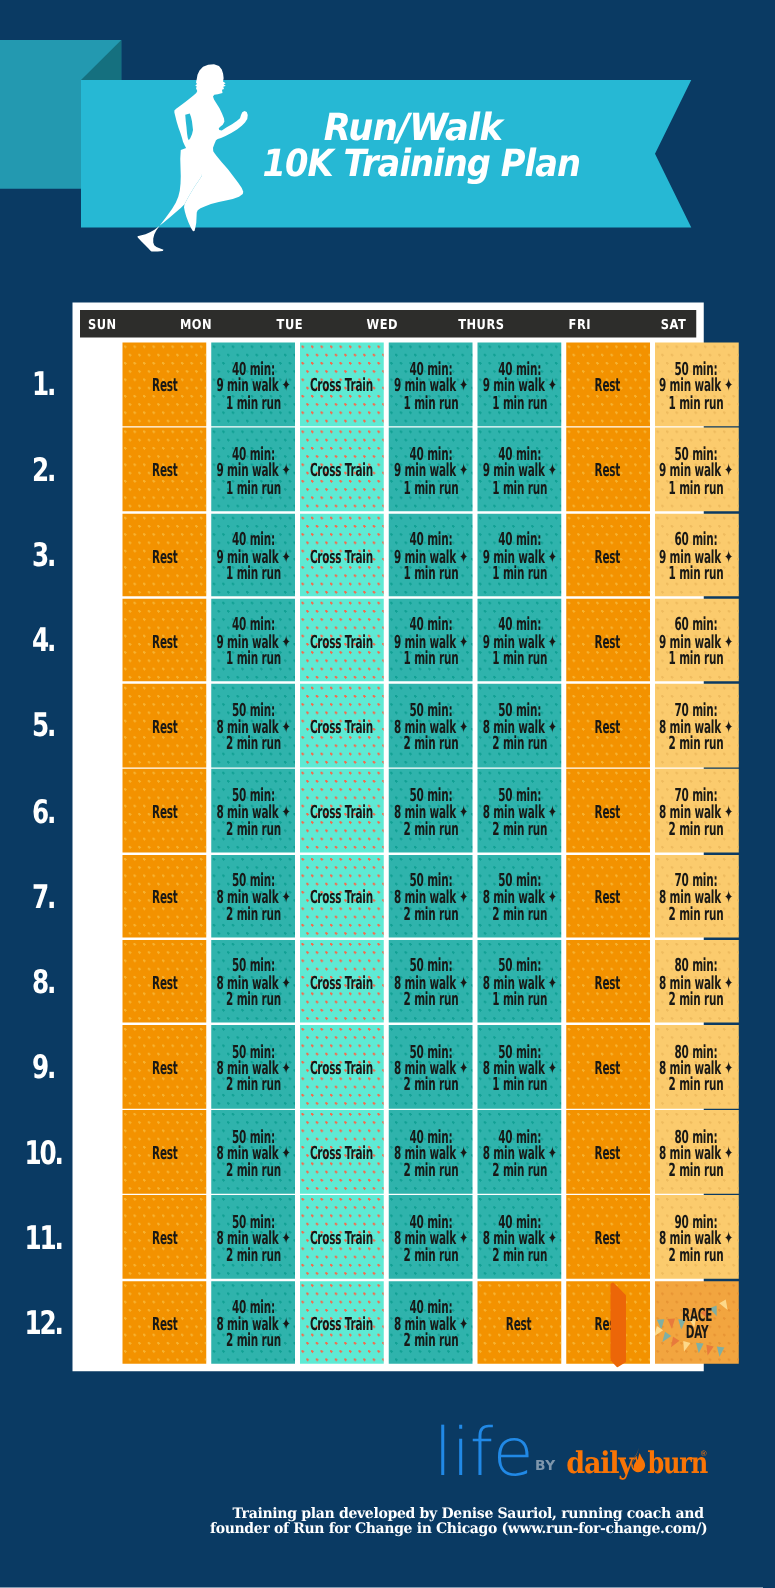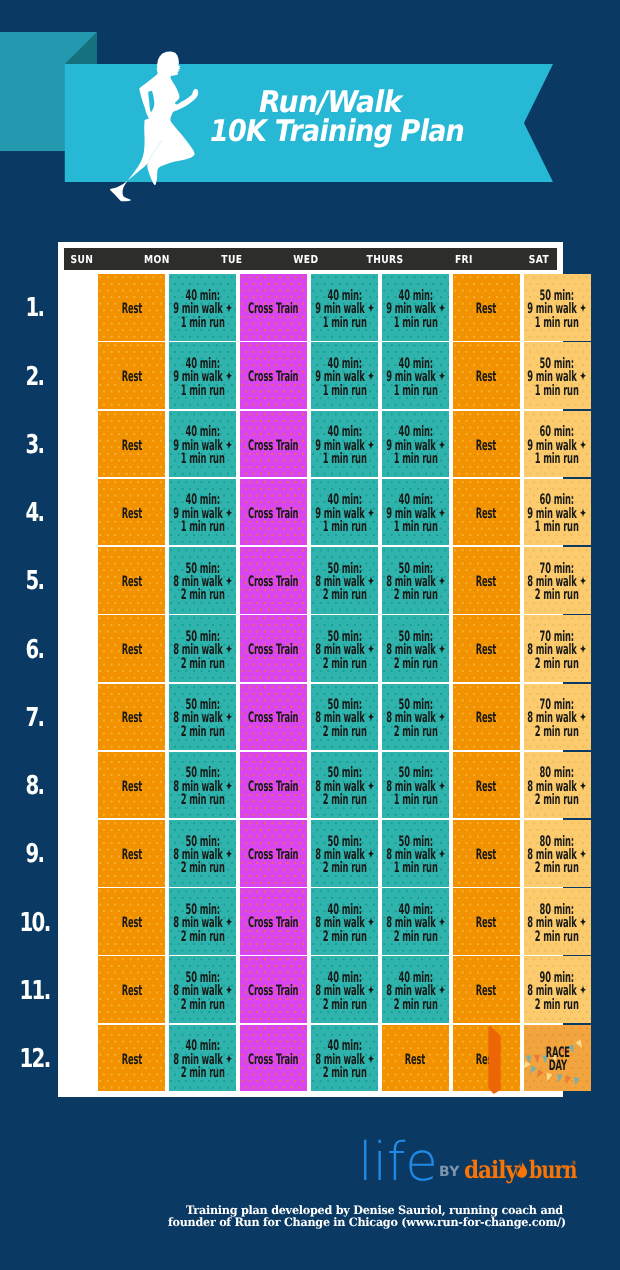--- a/index.html
+++ b/index.html
@@ -39,21 +39,21 @@
   .cell{flex:0 0 66.67px;margin-right:4.3px;position:relative;display:flex;flex-direction:column;
         align-items:center;justify-content:center;overflow:hidden;}
   .cell:last-child{margin-right:0;}
   .cell .tx{position:relative;z-index:2;color:#181816;top:2.4px;
       font-family:"DejaVu Sans Condensed","DejaVu Sans",sans-serif;font-weight:bold;
       font-size:14.4px;line-height:13.4px;white-space:nowrap;text-align:center;
       transform:scaleX(0.645);letter-spacing:-0.22px;}
 
   .c-rest{background:#F39200;}
   .c-run {background:#2FB3AC;}
-  .c-cross{background:#d946ef;}
+  .c-cross{background:#5eead4;}
   .c-long{background:#FBCB6D;}
   .c-race{background:#F2A53F;}
 
   .dots{position:absolute;left:0;top:0;right:0;bottom:0;z-index:1;
      background-size:7.6px 13.2px,7.6px 13.2px;background-position:1.2px 2.4px,5.0px 9.0px;background-repeat:repeat,repeat;}
   .c-rest .dots{background-image:radial-gradient(circle at 1px 1px,#F6B231 0.95px,rgba(0,0,0,0) 1.1px),radial-gradient(circle at 1px 1px,#F6B231 0.95px,rgba(0,0,0,0) 1.1px);}
   .c-run  .dots{background-image:radial-gradient(circle at 1px 1px,#11A094 0.95px,rgba(0,0,0,0) 1.1px),radial-gradient(circle at 1px 1px,#11A094 0.95px,rgba(0,0,0,0) 1.1px);}
   .c-cross .dots{background-image:radial-gradient(circle at 1px 1px,#F26B4E 0.95px,rgba(0,0,0,0) 1.1px),radial-gradient(circle at 1px 1px,#F26B4E 0.95px,rgba(0,0,0,0) 1.1px);}
   .c-long .dots{background-image:radial-gradient(circle at 1px 1px,#EEBB5E 0.95px,rgba(0,0,0,0) 1.1px),radial-gradient(circle at 1px 1px,#EEBB5E 0.95px,rgba(0,0,0,0) 1.1px);}
   .c-race .dots{background-image:radial-gradient(circle at 1px 1px,#E79434 0.95px,rgba(0,0,0,0) 1.1px),radial-gradient(circle at 1px 1px,#E79434 0.95px,rgba(0,0,0,0) 1.1px);}
@@ -62,24 +62,24 @@
      font-family:"DejaVu Sans",sans-serif;font-weight:bold;font-size:26px;line-height:26px;
      letter-spacing:-2.2px;transform:scaleX(0.76);}
 
   
   .race-fold{position:absolute;left:424.2px;top:777.4px;width:12.4px;height:68.4px;z-index:4;background:#EC6608;
      clip-path:polygon(2.0px 0, 12.4px 10.6px, 12.4px 64px, 5.4px 68.4px, 0 62.6px, 0 1.6px);}
   .bunting{position:absolute;left:0;top:0;width:70px;height:65px;z-index:2;}
   .c-race .tx{z-index:3;}
 
   
-  .logo{position:absolute;left:350px;top:1130px;width:230px;height:60px;white-space:nowrap;margin-left:11px;}
+  .logo{position:absolute;left:350px;top:1130px;width:230px;height:60px;white-space:nowrap;}
   .logo-life{font-family:"DejaVu Sans",sans-serif;font-weight:200;font-size:53px;color:#2189E6;
      letter-spacing:-0.3px;position:absolute;left:-3.0px;top:5.5px;line-height:53px;}
-  .logo-by{font-family:"DejaVu Sans",sans-serif;font-weight:bold;font-size:14px;color:#7E96AC;
+  .logo-by{font-family:"DejaVu Sans",sans-serif;font-weight:bold;font-size:11px;color:#7E96AC;
      letter-spacing:0.4px;position:absolute;left:78px;top:37px;line-height:11px;}
   .logo-daily{font-family:"DejaVu Serif",serif;font-weight:bold;font-size:24px;color:#F97405;
      letter-spacing:-1.1px;position:absolute;left:103.2px;top:27.5px;line-height:24px;
      transform:scaleX(0.90);transform-origin:left top;}
   .logo-flame{position:absolute;left:151.5px;top:27px;}
   .logo-burn{font-family:"DejaVu Serif",serif;font-weight:bold;font-size:24px;color:#F97405;
      letter-spacing:-1.2px;position:absolute;left:168.2px;top:27.5px;line-height:24px;
      transform:scaleX(0.80);transform-origin:left top;}
   .logo-reg{font-family:"DejaVu Sans",sans-serif;font-size:6px;color:#F97405;position:absolute;left:210px;top:30px;}
   .credit{position:absolute;left:0;top:1205.4px;width:620px;color:#fff;

